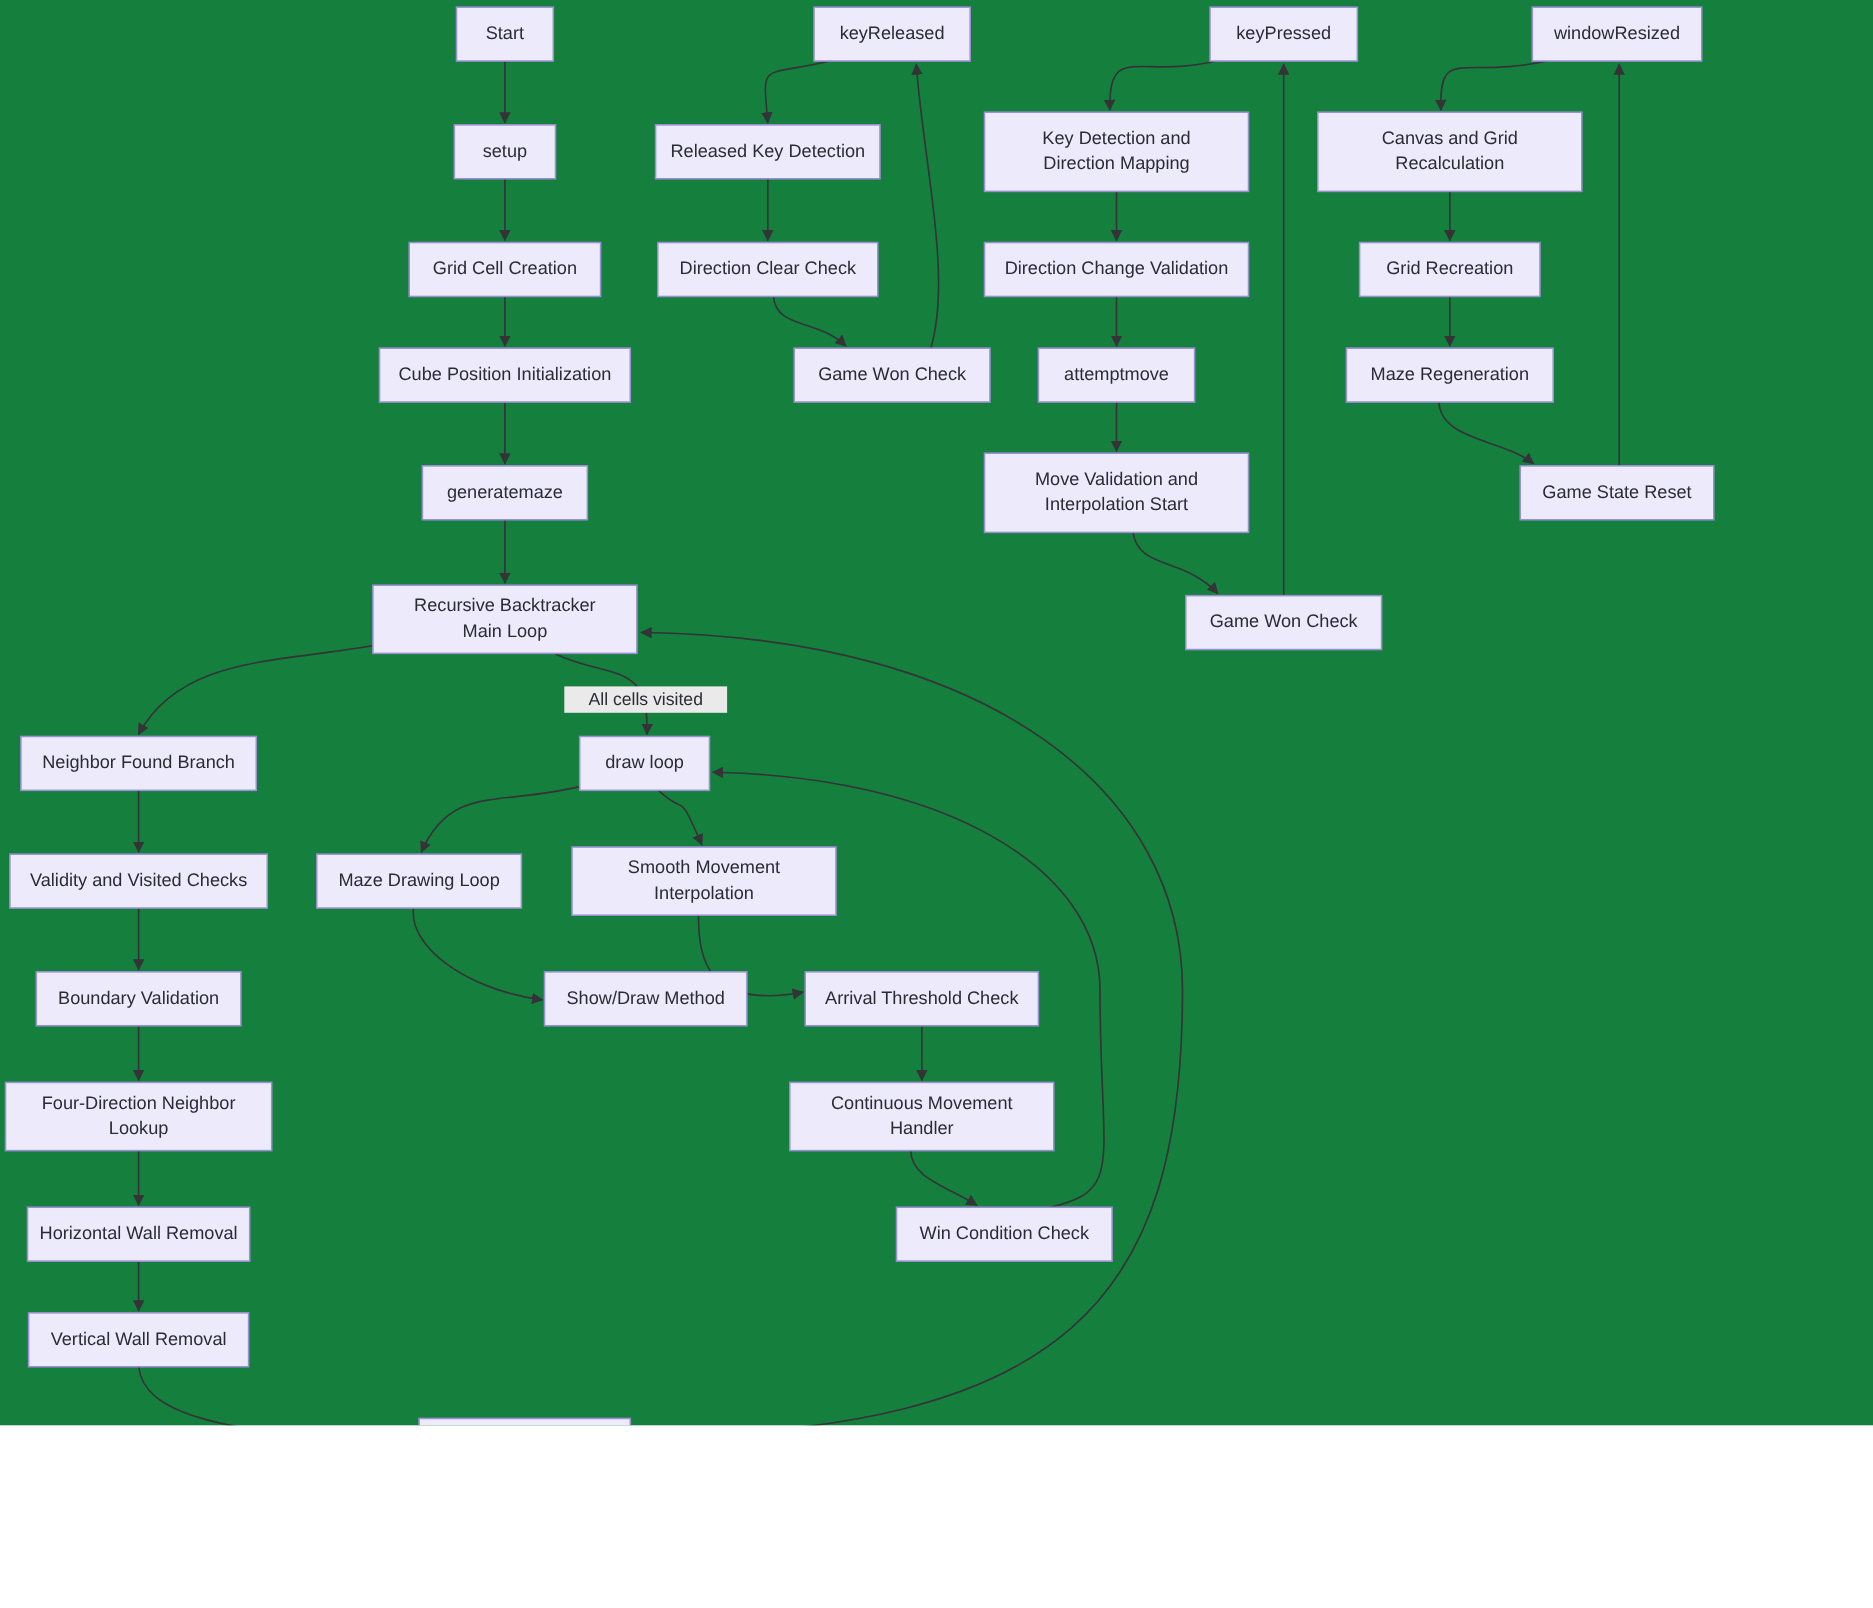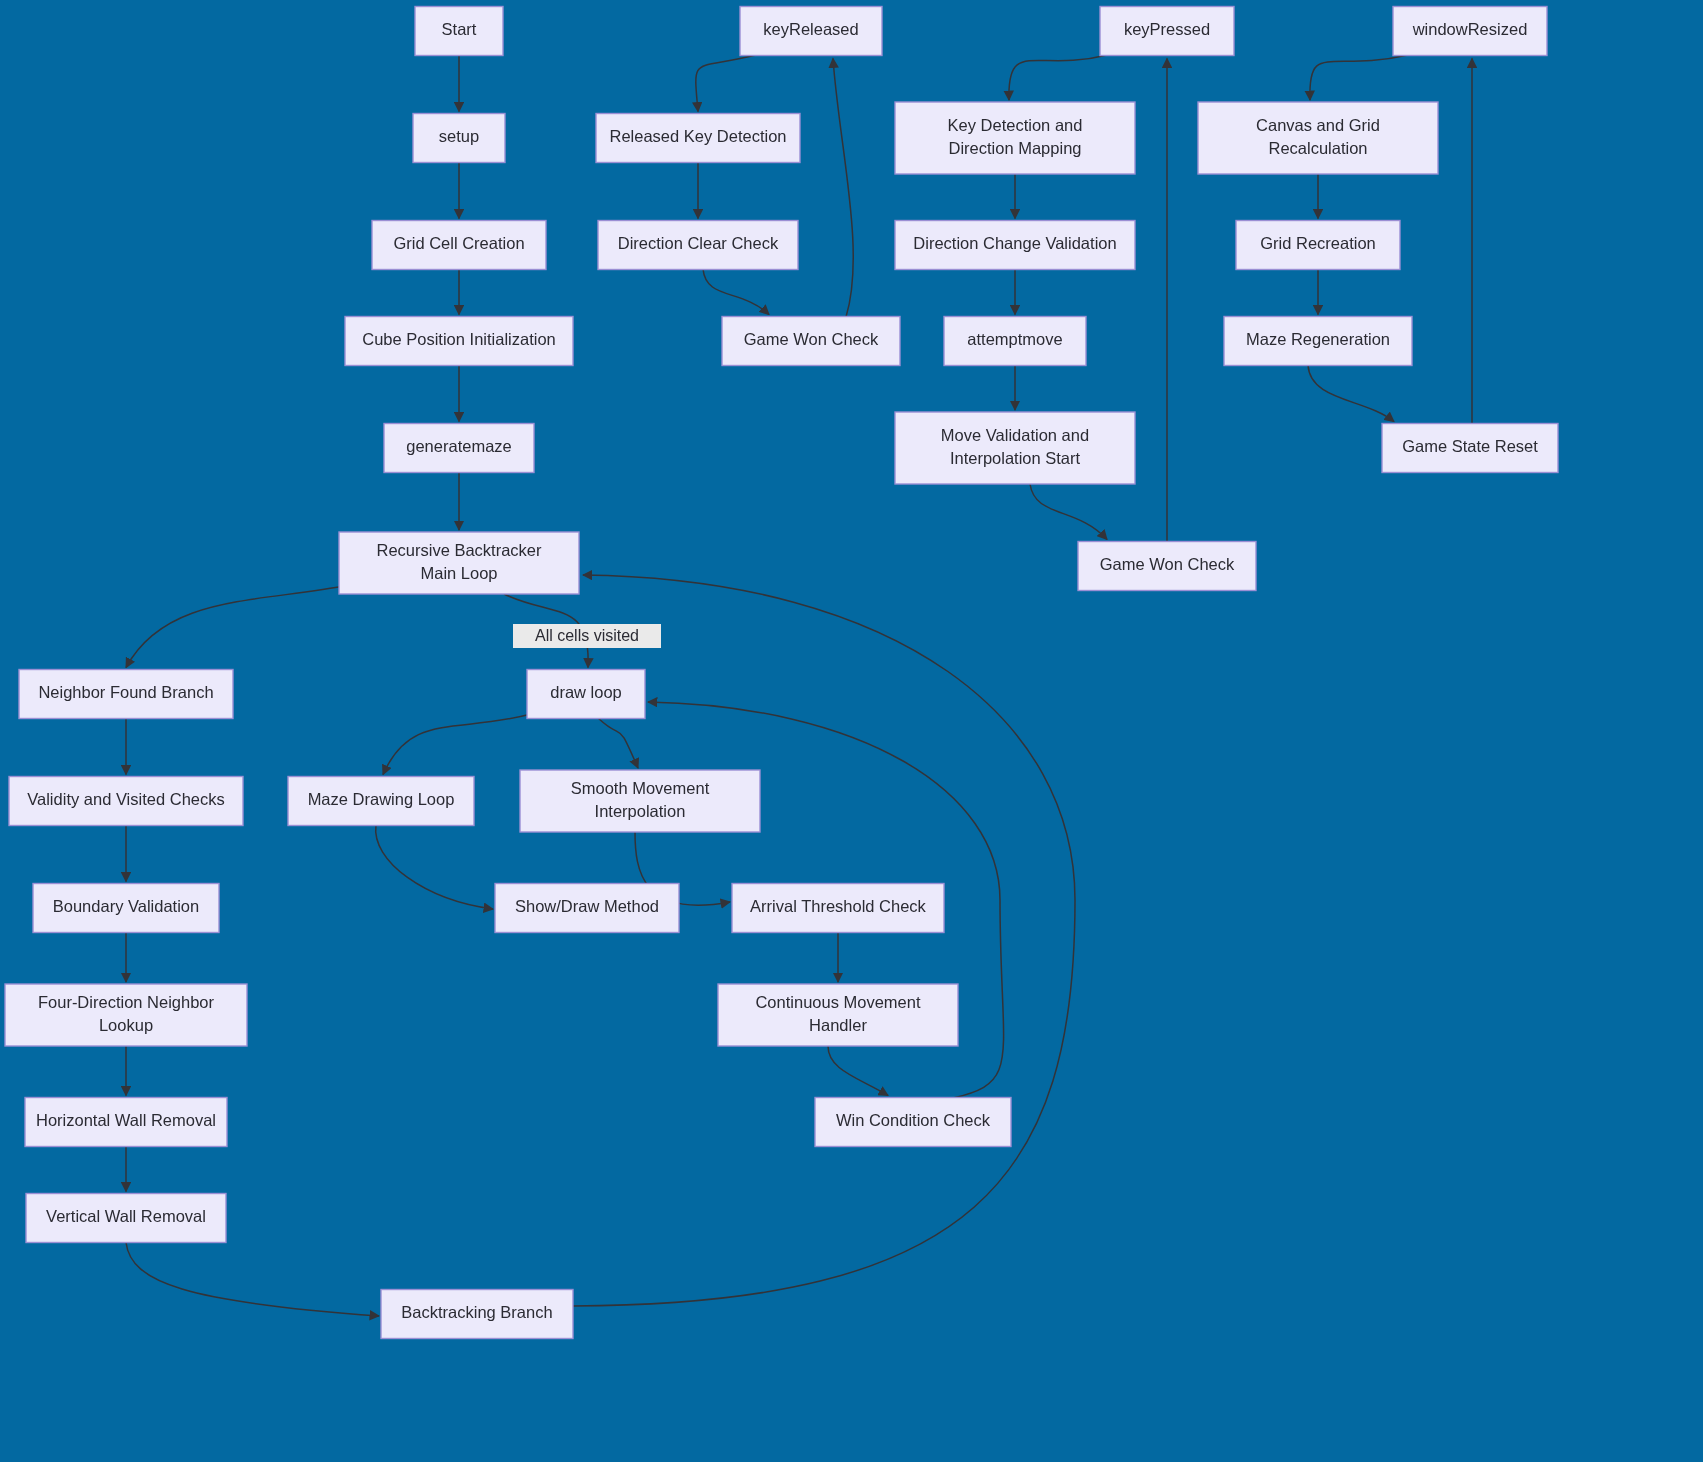--- a/index.html
+++ b/index.html
@@ -3,22 +3,22 @@
 <meta charset="utf-8">
 <style>
   html, body {
     margin: 0;
     padding: 0;
     background: #ffffff;
   }
   #canvas-wrap {
     position: relative;
     width: 1703px;
-    height: 1462px;
-    background: #0369a1;
+    height: 1296px;
+    background: #15803d;
     overflow: hidden;
     font-family: "Liberation Sans", sans-serif;
     text-decoration: underline;
   }
   svg.flow {
     position: absolute;
     top: 0; left: 0;
     width: 1703px;
     height: 1462px;
   }

